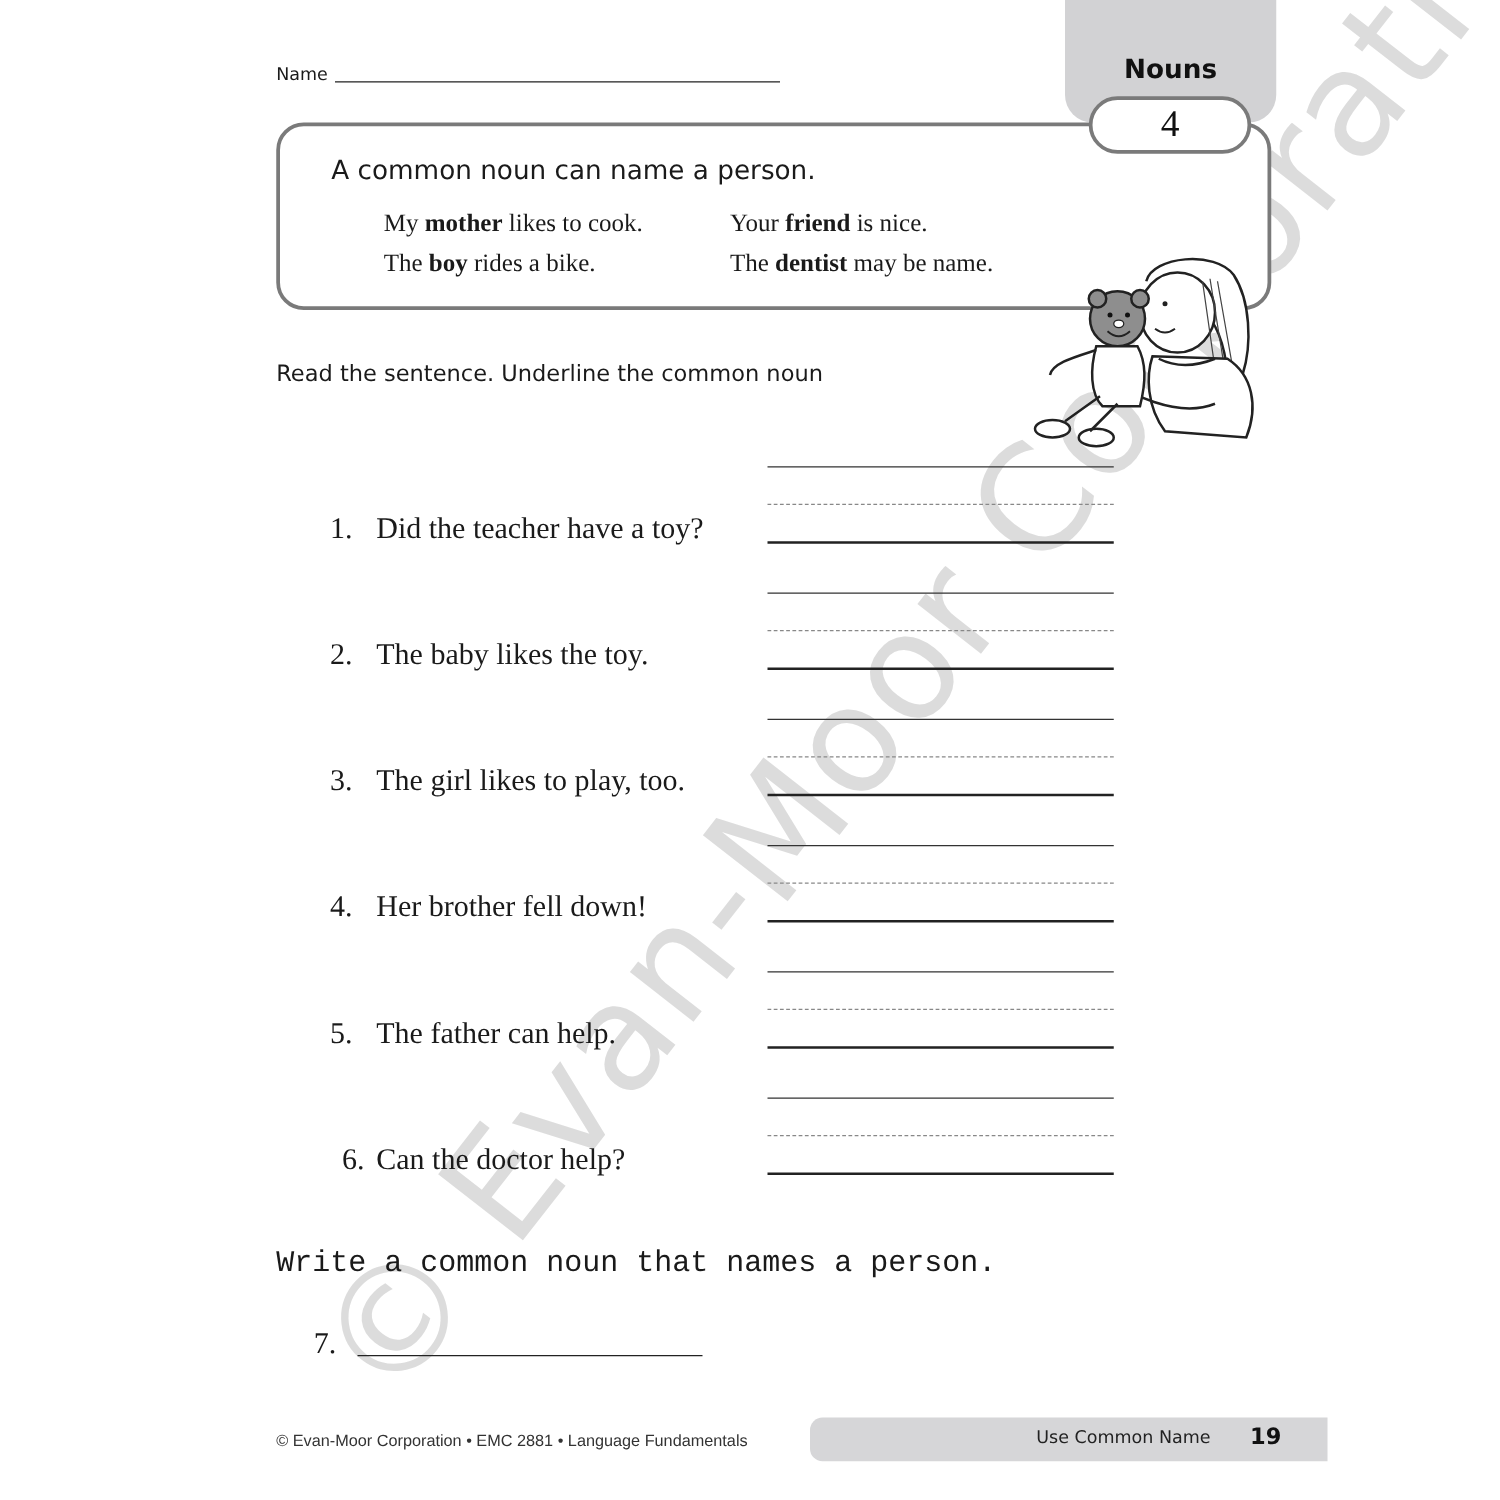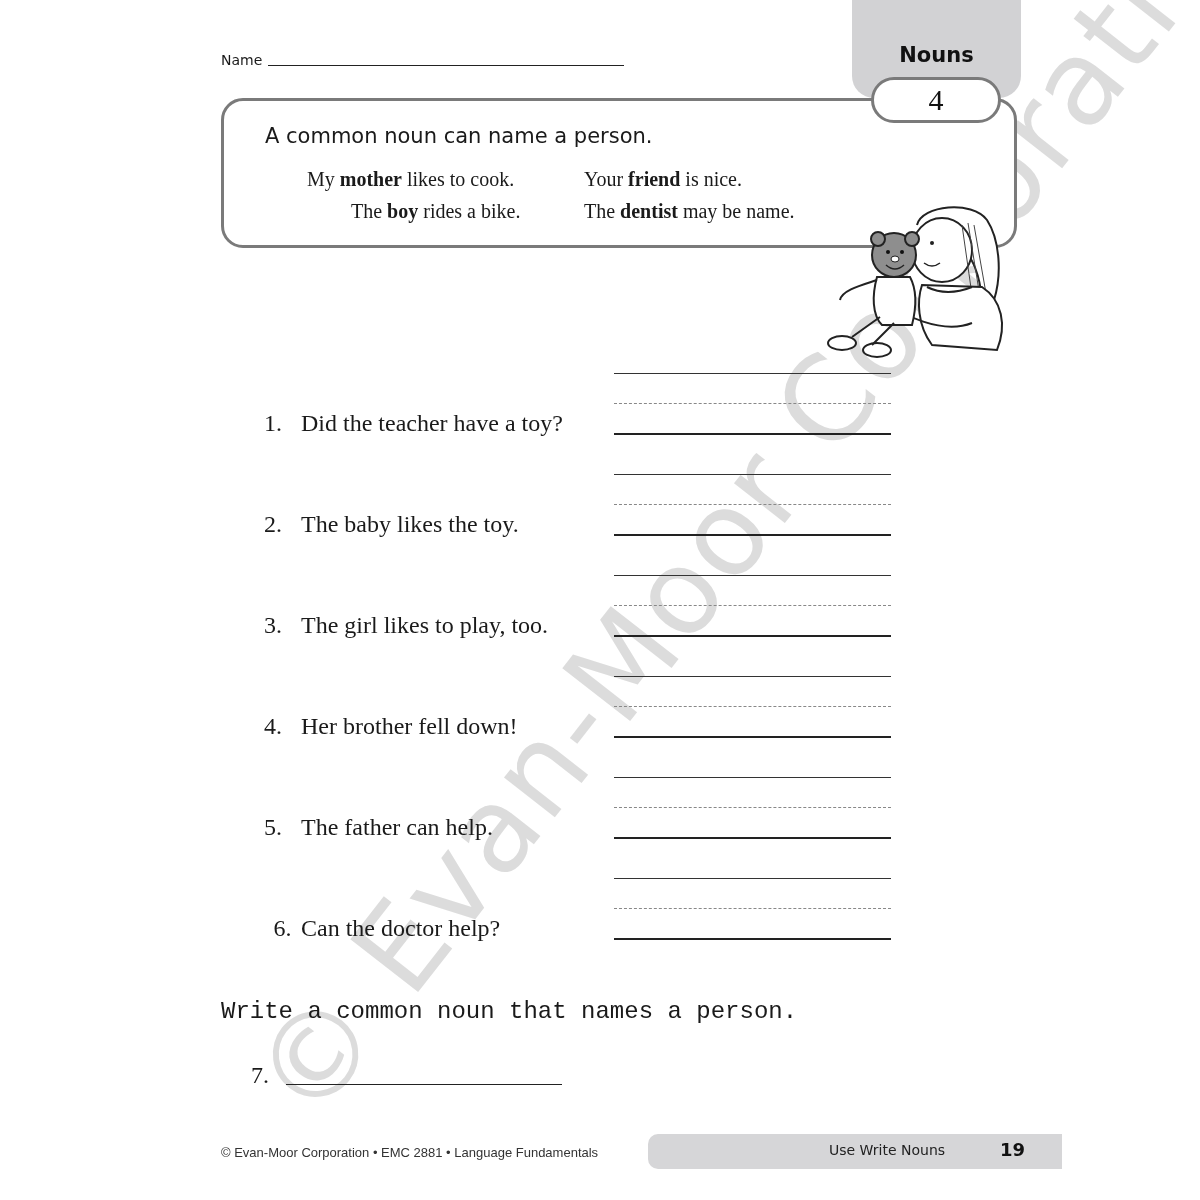--- a/index.html
+++ b/index.html
@@ -57,21 +57,21 @@
 
 <div class="abs tab"></div>
 <div class="abs tab-title">Nouns</div>
 
 <div class="abs rule-box"></div>
 <div class="abs lesson-pill">4</div>
 
 <div class="abs rule-title"><span>A </span><b>common noun</b><span> can name a person.</span></div>
 
 <div class="abs example" style="left:307px; top:168px;"><span>My </span><b>mother</b><span> likes to cook.</span></div>
-<div class="abs example" style="left:307px; top:200px;margin-left:44px;"><span>The </span><b>boy</b><span> rides a bike.</span></div>
+<div class="abs example" style="left:307px; top:200px;"><span>The </span><b>boy</b><span> rides a bike.</span></div>
 <div class="abs example" style="left:584px; top:168px;"><span>Your </span><b>friend</b><span> is nice.</span></div>
 <div class="abs example" style="left:584px; top:200px;"><span>The </span><b>dentist</b><span> may be name.</span></div>
 
 <div class="abs illustration">
   <svg width="200" height="160" viewBox="0 0 200 160" xmlns="http://www.w3.org/2000/svg">
 
     <path d="M95 20 C100 0, 150 -5, 165 15 C178 35, 180 70, 172 95 L160 95 C158 70, 150 50, 140 45" fill="#fff" stroke="#222" stroke-width="2"></path>
     <ellipse cx="120" cy="45" rx="30" ry="32" fill="#fff" stroke="#222" stroke-width="2"></ellipse>
     <path d="M140 20 L150 90 M146 18 L158 92 M152 20 L165 94" stroke="#444" stroke-width="1"></path>
     <circle cx="110" cy="38" r="2" fill="#222"></circle>
@@ -91,20 +91,21 @@
     <path d="M64 60 Q73 68 82 60" fill="none" stroke="#222" stroke-width="1.5"></path>
     <path d="M55 72 C50 90, 50 110, 60 120 L90 120 C95 100, 95 85, 88 72 Z" fill="#fff" stroke="#222" stroke-width="2"></path>
     <path d="M55 75 C40 80, 20 85, 18 95" fill="none" stroke="#222" stroke-width="2"></path>
     <ellipse cx="20" cy="138" rx="14" ry="7" fill="#fff" stroke="#222" stroke-width="2"></ellipse>
     <ellipse cx="55" cy="145" rx="14" ry="7" fill="#fff" stroke="#222" stroke-width="2"></ellipse>
     <path d="M30 132 L58 112 M50 140 L72 118" stroke="#222" stroke-width="2"></path>
   </svg>
 </div>
 
 <div class="abs instructions">
+  <div>Read the sentence. Underline the common noun</div>
 </div>
 
 <div class="abs item" style="top:410px;"><span class="num">1.</span><span>Did the teacher have a toy?</span></div>
 <div class="abs item" style="top:511px;"><span class="num">2.</span><span>The baby likes the toy.</span></div>
 <div class="abs item" style="top:612px;"><span class="num">3.</span><span>The girl likes to play, too.</span></div>
 <div class="abs item" style="top:713px;"><span class="num">4.</span><span>Her brother fell down!</span></div>
 <div class="abs item" style="top:814px;"><span class="num">5.</span><span>The father can help.</span></div>
 <div class="abs item" style="top:915px;text-align:center;"><span class="num">6.</span><span>Can the doctor help?</span></div>
 
 <div class="abs wline-solid" style="top:373px;"></div>
@@ -130,14 +131,14 @@
 <div class="abs wline-solid" style="top:878px;"></div>
 <div class="abs wline-dash" style="top:908px;"></div>
 <div class="abs wline-base" style="top:938px;"></div>
 
 <div class="abs write-prompt">Write a common noun that names a person.</div>
 <div class="abs item7">7.</div>
 <div class="abs item7-line"></div>
 
 <div class="abs footer-left">© Evan-Moor Corporation • EMC 2881 • Language Fundamentals</div>
 <div class="abs footer-bar"></div>
-<div class="abs footer-skill">Use Write Nouns</div>
+<div class="abs footer-skill">Use Common Name</div>
 <div class="abs footer-page">19</div>
 
 </body></html>

